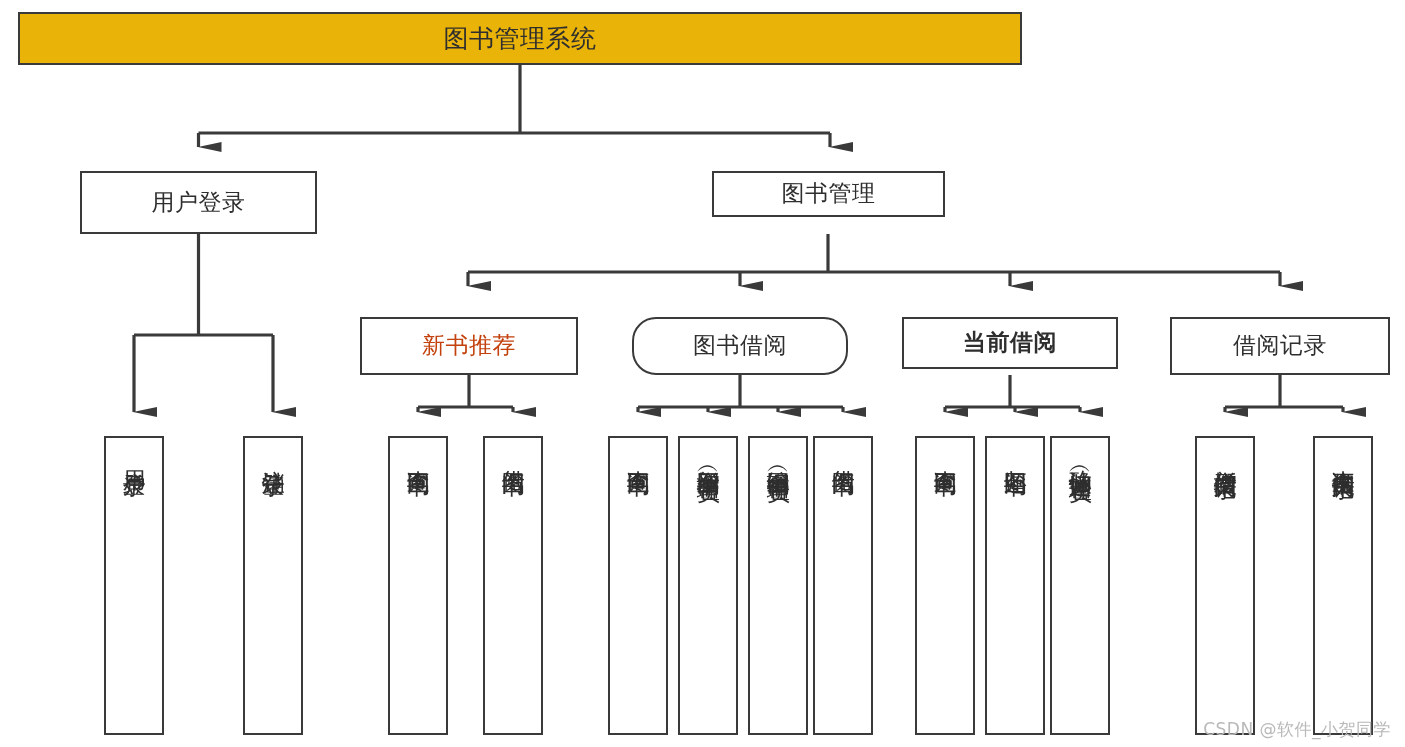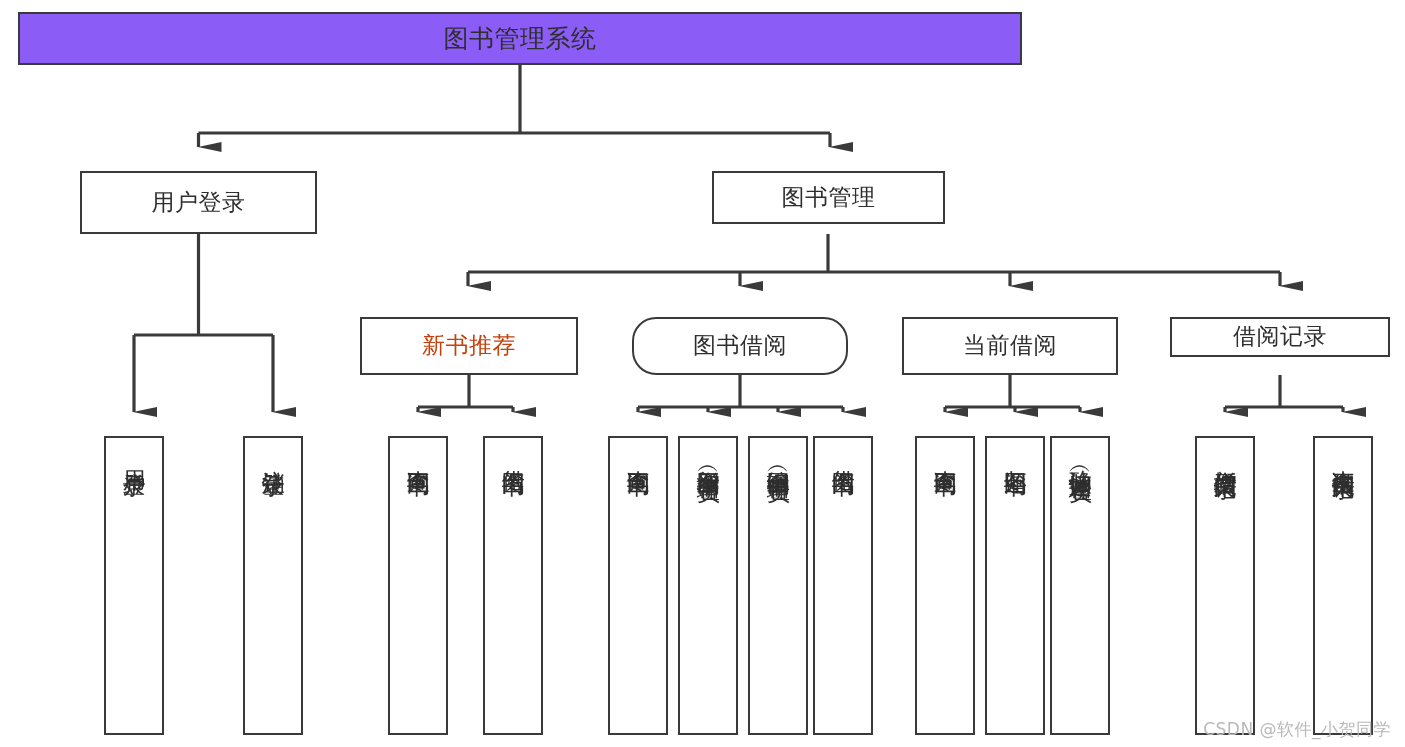--- a/index.html
+++ b/index.html
@@ -124,41 +124,41 @@
       <path d="M1015,407 L1015,412" marker-end="url(#arrowhead)"></path>
       <path d="M1080,407 L1080,412" marker-end="url(#arrowhead)"></path>
 
       <path d="M1280,375 L1280,407"></path>
       <path d="M1225,407 L1343,407"></path>
       <path d="M1225,407 L1225,412" marker-end="url(#arrowhead)"></path>
       <path d="M1343,407 L1343,412" marker-end="url(#arrowhead)"></path>
     </g>
   </svg>
 
-  <div class="node level0" style="left: 18px; top: 12px; width: 1004px; height: 53px; border-color: rgb(58, 58, 58); background: #8b5cf6; color: rgb(46, 46, 46);">
+  <div class="node level0" style="left: 18px; top: 12px; width: 1004px; height: 53px; border-color: rgb(58, 58, 58); background: #eab308; color: rgb(46, 46, 46);">
     <span class="node-label">图书管理系统</span>
   </div>
 
   <div class="node level1" style="left: 80px; top: 171px; width: 237px; height: 63px; border-color: rgb(58, 58, 58); background: rgb(255, 255, 255); color: rgb(46, 46, 46);">
     <span class="node-label">用户登录</span>
   </div>
-  <div class="node level1" style="left: 712px; top: 171px; width: 233px; height: 53px; border-color: rgb(58, 58, 58); background: rgb(255, 255, 255); color: rgb(46, 46, 46);">
+  <div class="node level1" style="left: 712px; top: 171px; width: 233px; height: 46px; border-color: rgb(58, 58, 58); background: rgb(255, 255, 255); color: rgb(46, 46, 46);">
     <span class="node-label">图书管理</span>
   </div>
 
   <div class="node level2" style="left: 360px; top: 317px; width: 218px; height: 58px; border-color: rgb(58, 58, 58); background: rgb(255, 255, 255); color: #c2410c;">
     <span class="node-label">新书推荐</span>
   </div>
   <div class="node level2" style="left: 632px; top: 317px; width: 216px; height: 58px; border-color: rgb(58, 58, 58); background: rgb(255, 255, 255); color: rgb(46, 46, 46); border-radius: 24px;">
     <span class="node-label">图书借阅</span>
   </div>
-  <div class="node level2" style="left: 902px; top: 317px; width: 216px; height: 58px; border-color: rgb(58, 58, 58); background: rgb(255, 255, 255); color: rgb(46, 46, 46);">
+  <div class="node level2" style="left: 902px; top: 317px; width: 216px; height: 52px; border-color: rgb(58, 58, 58); background: rgb(255, 255, 255); color: rgb(46, 46, 46); font-weight: bold;">
     <span class="node-label">当前借阅</span>
   </div>
-  <div class="node level2" style="left: 1170px; top: 317px; width: 220px; height: 40px; border-color: rgb(58, 58, 58); background: rgb(255, 255, 255); color: rgb(46, 46, 46);">
+  <div class="node level2" style="left: 1170px; top: 317px; width: 220px; height: 58px; border-color: rgb(58, 58, 58); background: rgb(255, 255, 255); color: rgb(46, 46, 46);">
     <span class="node-label">借阅记录</span>
   </div>
 
   <div class="node leaf" style="left: 104px; top: 436px; width: 60px; height: 299px; border-color: rgb(58, 58, 58); background: rgb(255, 255, 255); color: rgb(46, 46, 46);">
     <span class="node-label">用户登录</span>
   </div>
   <div class="node leaf" style="left: 243px; top: 436px; width: 60px; height: 299px; border-color: rgb(58, 58, 58); background: rgb(255, 255, 255); color: rgb(46, 46, 46);">
     <span class="node-label">注销登录</span>
   </div>
   <div class="node leaf" style="left: 388px; top: 436px; width: 60px; height: 299px; border-color: rgb(58, 58, 58); background: rgb(255, 255, 255); color: rgb(46, 46, 46);">

